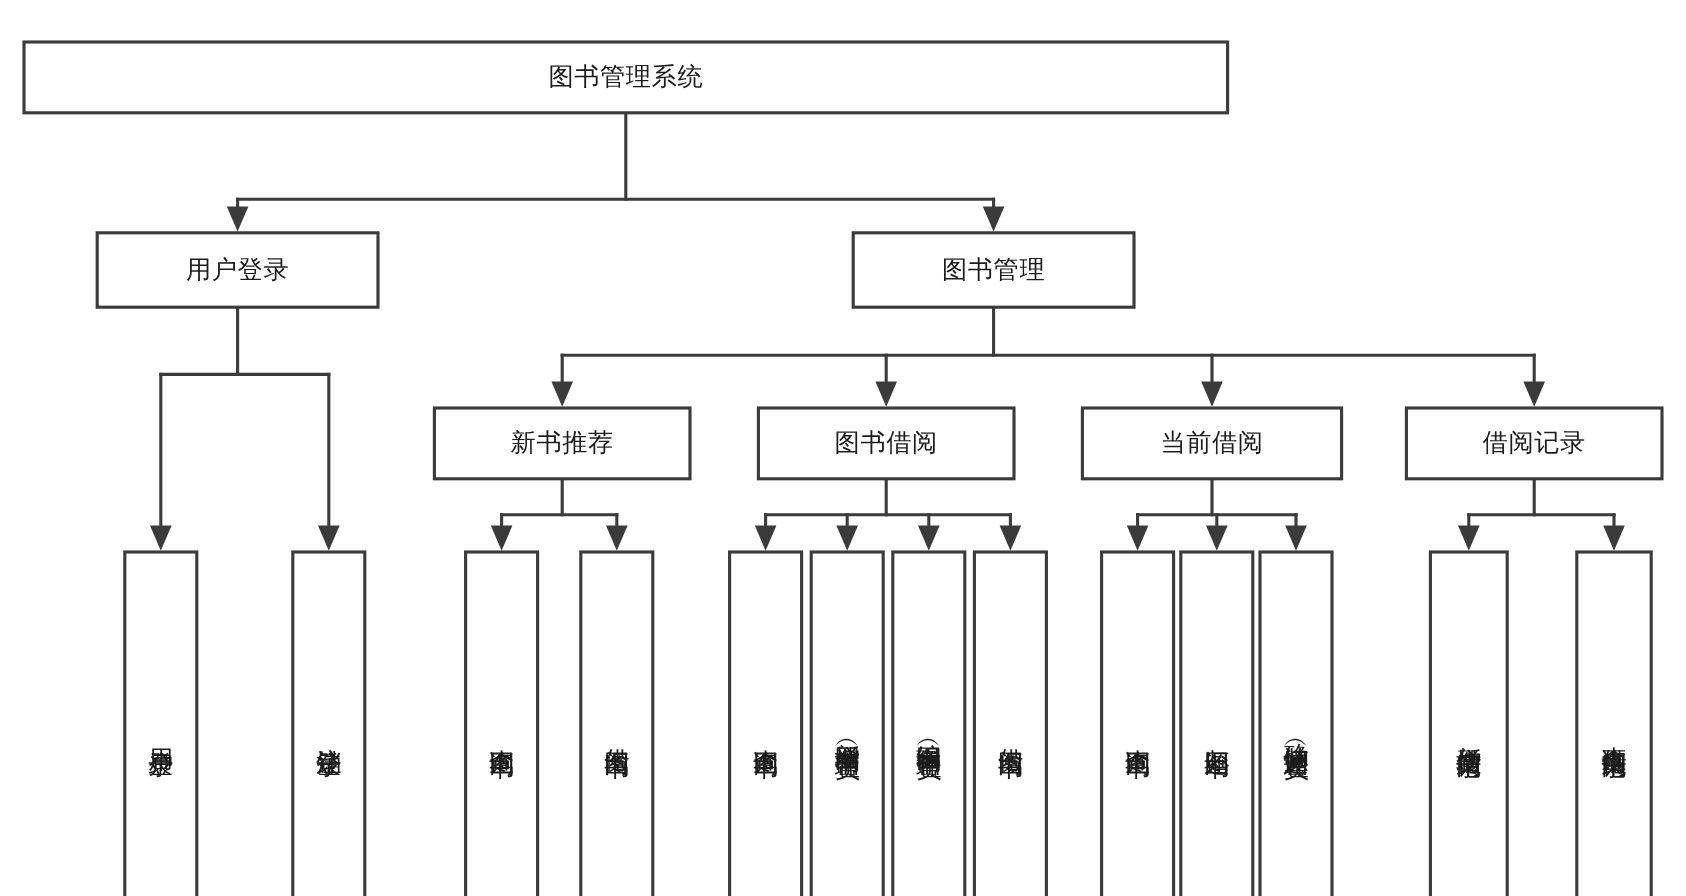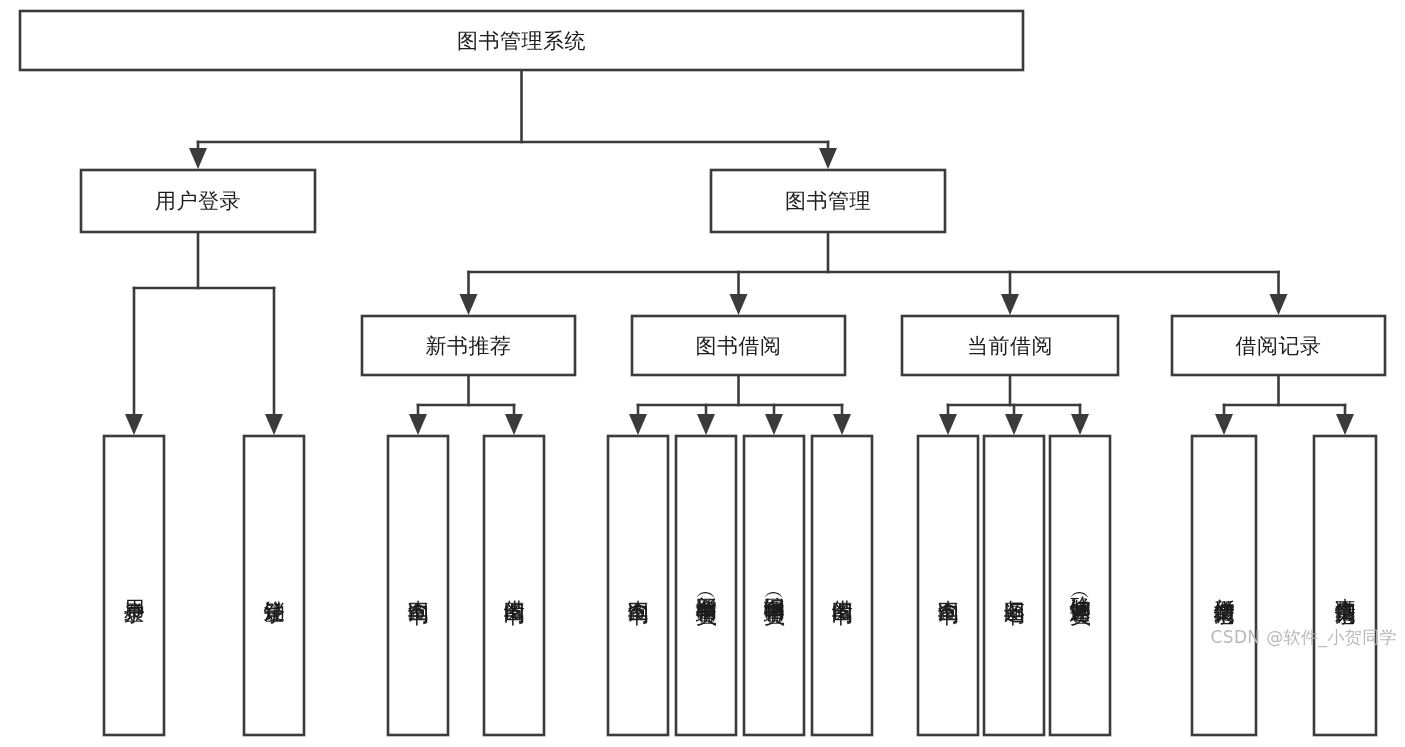--- a/index.html
+++ b/index.html
@@ -11,20 +11,21 @@
     width: 1405px;
     height: 747px;
     font-family: "DejaVu Sans", "Liberation Sans", sans-serif;
     overflow: hidden;
     position: relative;
   }
   #diagram-root {
     position: relative;
     width: 1405px;
     height: 655px;
+    margin-top: 24px;
   }
   svg.diagram {
     position: absolute;
     top: 0;
     left: 0;
     width: 1405px;
     height: 747px;
     display: block;
   }
   .node-box {
@@ -214,14 +215,13 @@
       <div class="node-label-v" style="left: 608px; top: 436px; width: 60px; height: 299px;">查询图书</div>
       <div class="node-label-v" style="left: 676px; top: 436px; width: 60px; height: 299px;">新增图书（管理员）</div>
       <div class="node-label-v" style="left: 744px; top: 436px; width: 60px; height: 299px;">编辑图书（管理员）</div>
       <div class="node-label-v" style="left: 812px; top: 436px; width: 60px; height: 299px;">借阅图书</div>
       <div class="node-label-v" style="left: 918px; top: 436px; width: 60px; height: 299px;">查询图书</div>
       <div class="node-label-v" style="left: 984px; top: 436px; width: 60px; height: 299px;">归还图书</div>
       <div class="node-label-v" style="left: 1050px; top: 436px; width: 60px; height: 299px;">确认归还（管理员）</div>
       <div class="node-label-v" style="left: 1192px; top: 436px; width: 64px; height: 299px;">新增借阅记录</div>
       <div class="node-label-v" style="left: 1314px; top: 436px; width: 62px; height: 299px;">查询借阅记录</div>
     </div>
-  <div class="watermark">CSDN @软件_小贺同学</div>
 </div>
 
 </body></html>

